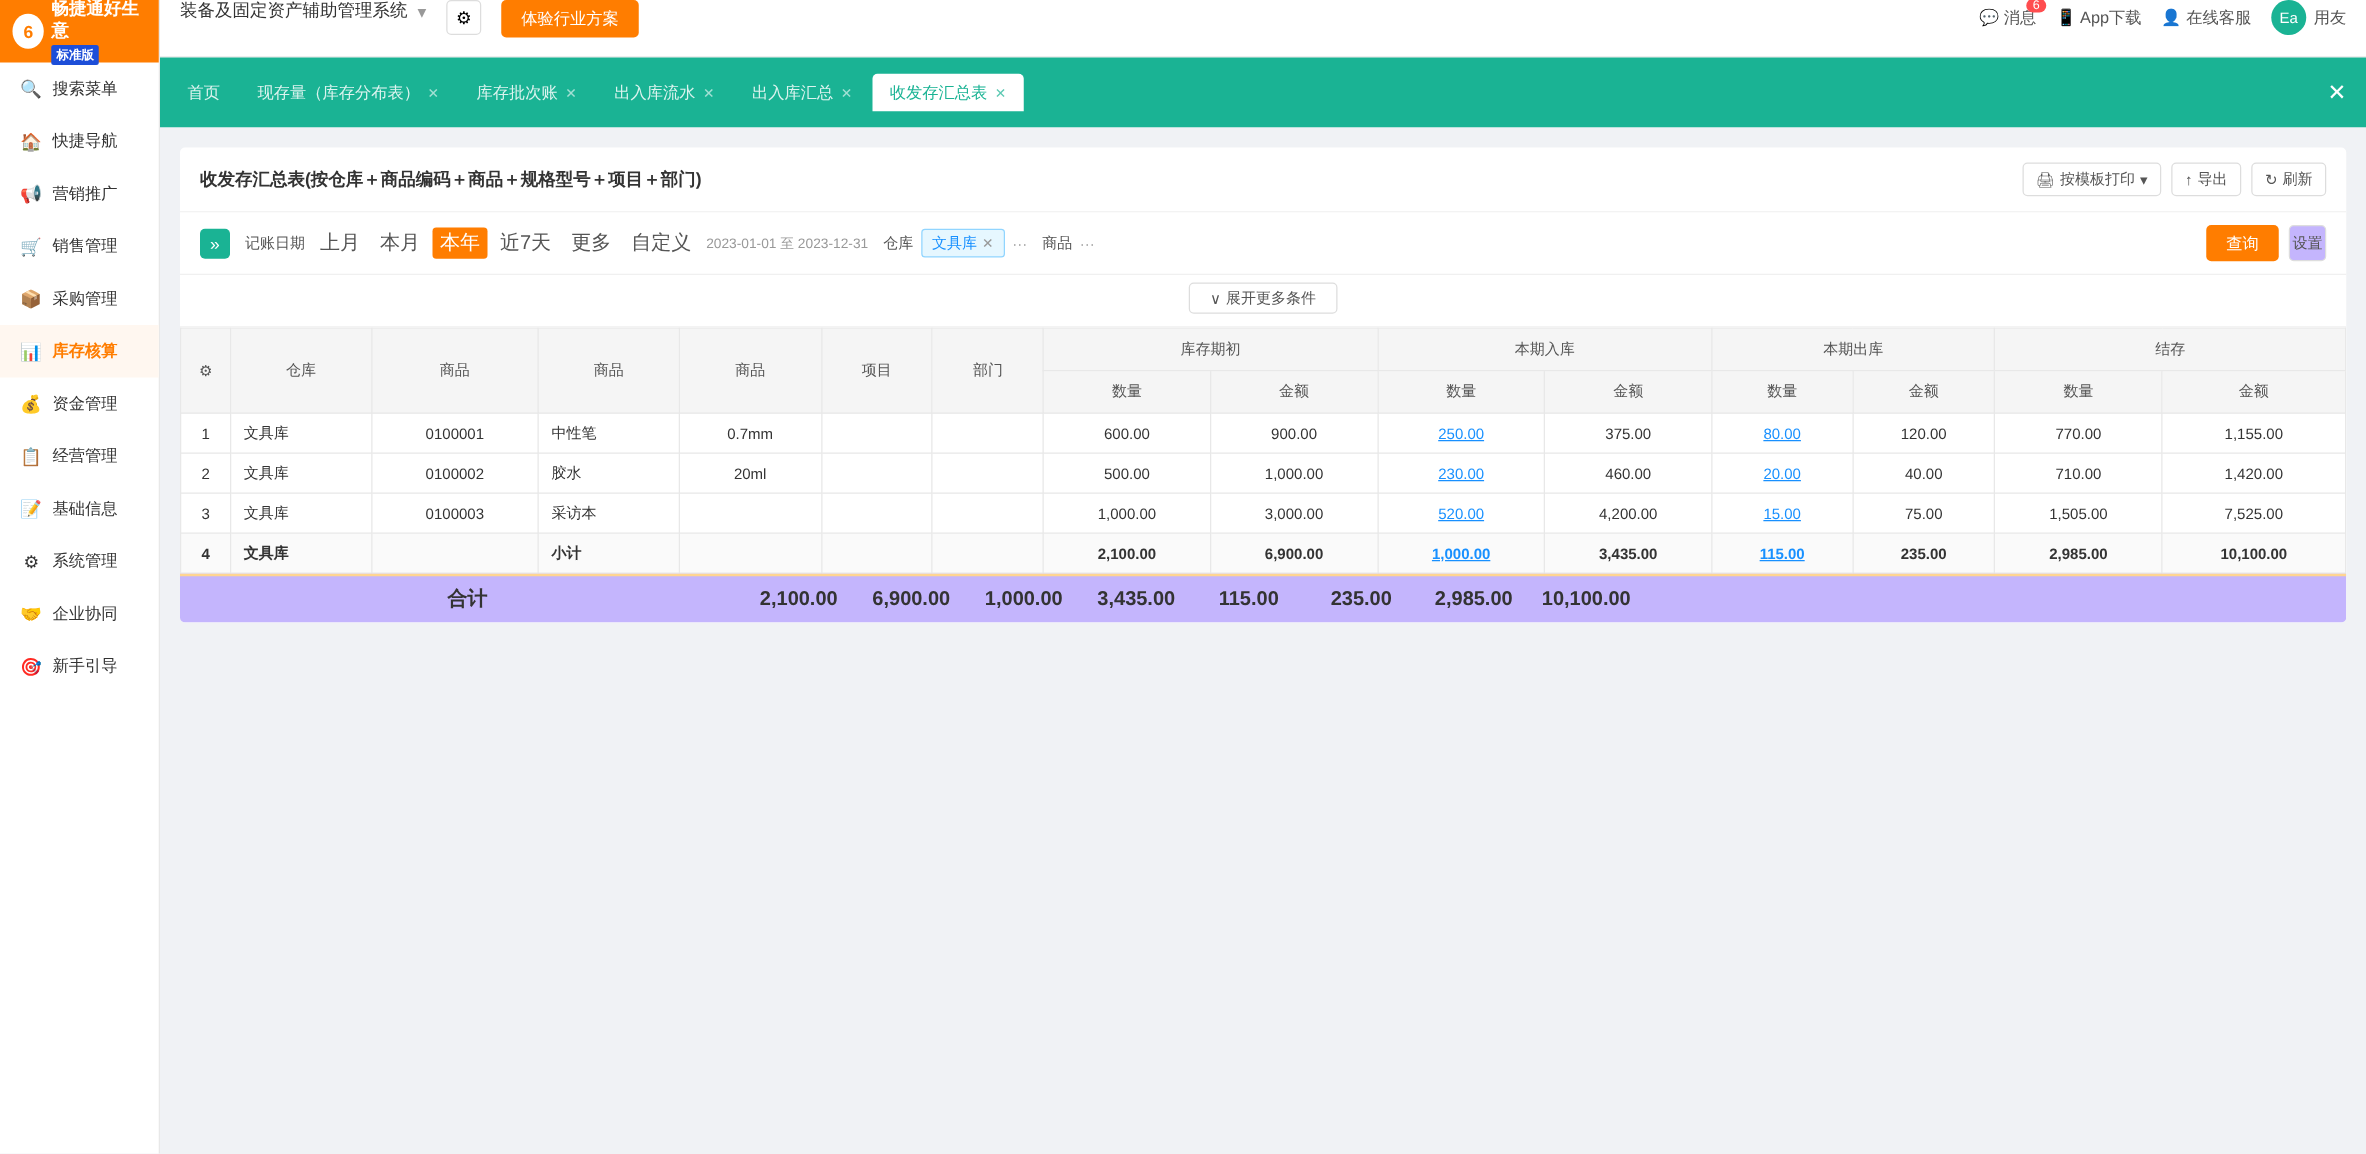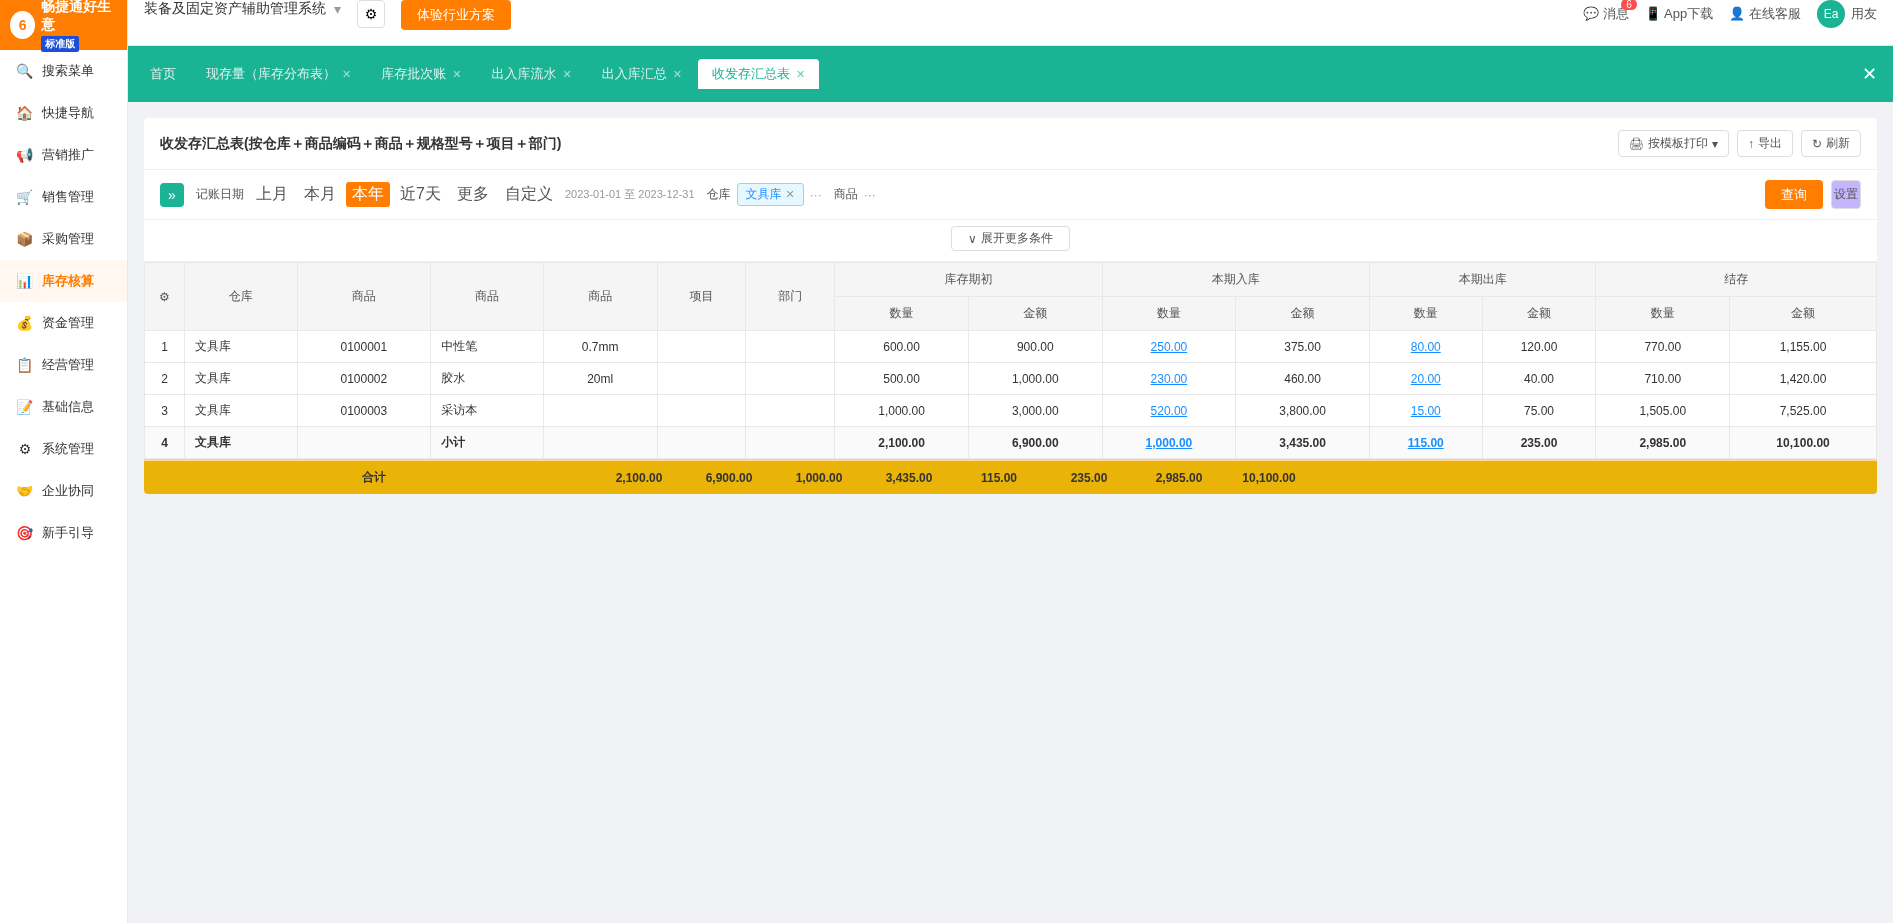--- a/index.html
+++ b/index.html
@@ -73,21 +73,21 @@
     table { width: 100%; border-collapse: collapse; font-size: 12px; }
     thead tr { background: #f5f5f5; }
     thead th { padding: 8px 10px; border: 1px solid #e8e8e8; text-align: center; color: #555; font-weight: 500; white-space: nowrap; }
     tbody tr { background: #fff; }
     tbody tr.subtotal { background: #fafafa; font-weight: bold; }
     tbody td { padding: 7px 10px; border: 1px solid #e8e8e8; text-align: center; color: #333; white-space: nowrap; }
     td.underline { text-decoration: underline; color: #1890ff; cursor: pointer; }
     td.left { text-align: left; }
 
     
-    .table-footer { background: #eab308; border-top: 2px solid #ffd591; padding: 8px 10px; display: flex; align-items: center; font-size: 12px; font-weight: bold; color: #333; }
+    .table-footer { background: #c4b5fd; border-top: 2px solid #ffd591; padding: 8px 10px; display: flex; align-items: center; font-size: 16px; font-weight: bold; color: #333; }
 
     
     .gear-cell { width: 40px; }
 
     
     .avatar-circle { width: 28px; height: 28px; background: #1ab394; border-radius: 50%; display: flex; align-items: center; justify-content: center; color: #fff; font-size: 12px; }
   </style>
 </head>
 <body>
 
@@ -341,21 +341,21 @@
       <td>3</td>
       <td class="left">文具库</td>
       <td>0100003</td>
       <td class="left">采访本</td>
       <td></td>
       <td></td>
       <td></td>
       <td>1,000.00</td>
       <td>3,000.00</td>
       <td class="underline">520.00</td>
-      <td>3,800.00</td>
+      <td>4,200.00</td>
       <td class="underline">15.00</td>
       <td>75.00</td>
       <td>1,505.00</td>
       <td>7,525.00</td>
     </tr>
               <tr class="subtotal">
       <td>4</td>
       <td class="left">文具库</td>
       <td></td>
       <td class="left">小计</td>

